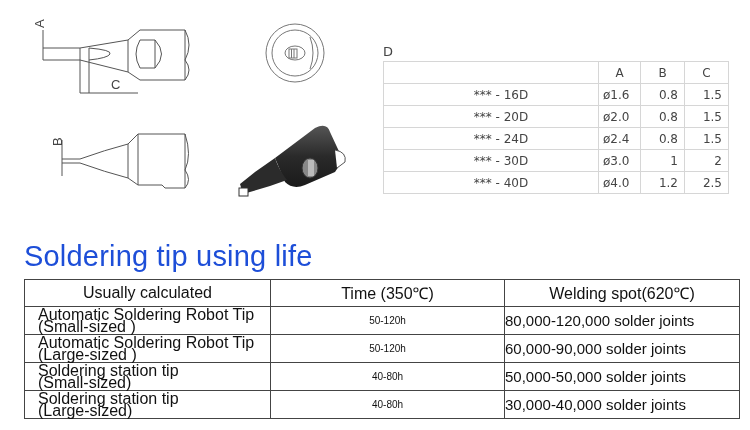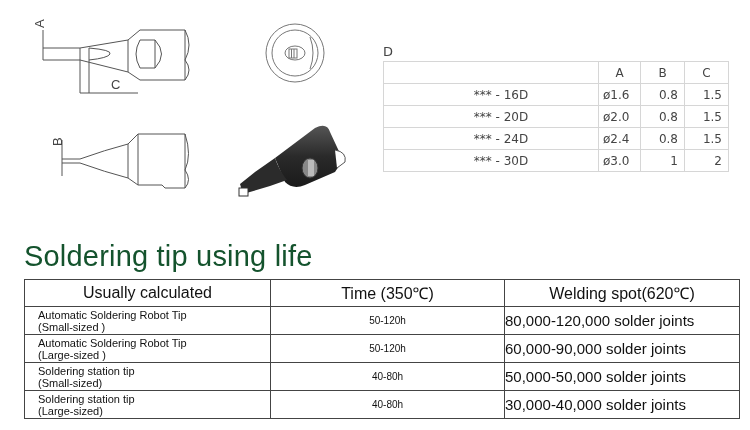--- a/index.html
+++ b/index.html
@@ -10,30 +10,30 @@
   
   .dims { position:absolute; left:383px; top:61px; border-collapse:collapse; font-family:"DejaVu Sans", sans-serif; font-size:12px; color:#444; }
   .dims td { border:1px solid #d6d6d6; height:21px; padding:0 4px; }
   .dims .c0 { width:186px; text-align:center; padding-left:24px; }
   .dims .cA { width:33px; text-align:left; }
   .dims .cB { width:33px; text-align:right; padding-right:6px; }
   .dims .cC { width:33px; text-align:right; padding-right:6px; }
   .dims .hdr td { text-align:center; padding:0; }
   .dims .cA.hd, .dims .cB.hd, .dims .cC.hd { text-align:center; }
 
-  .section-title { position:absolute; left:24px; top:240px; font-size:29px; color:#14532d; font-family:"Liberation Sans", sans-serif; letter-spacing:0.2px; }
+  .section-title { position:absolute; left:24px; top:240px; font-size:29px; color:#1d4ed8; font-family:"Liberation Sans", sans-serif; letter-spacing:0.2px; }
 
   .life { position:absolute; left:24px; top:279px; border-collapse:collapse; font-family:"Liberation Sans", sans-serif; }
   .life td { border:1.5px solid #444; padding:0; }
   .life .h td { height:26px; font-size:16px; text-align:center; }
   .life .r td { height:27px; }
   .life .col1 { width:232px; }
   .life .col2 { width:233px; }
   .life .col3 { width:234px; }
-  .life .cat { font-size:11px; line-height:12px; padding-left:13px !important; text-align:left; }
+  .life .cat { font-size:16px; line-height:12px; padding-left:13px !important; text-align:left; }
   .life .time { font-size:10px; text-align:center; }
   .life .spot { font-size:15px; }
 </style>
 </head>
 <body>
 
 <div class="abs" style="left:0;top:0;width:220px;height:110px;">
   <svg width="220" height="110">
     <g fill="none" stroke="#555" stroke-width="1">
       <line x1="43" y1="30" x2="43" y2="60"></line>
@@ -127,20 +127,26 @@
     <td class="cA">ø2.4</td>
     <td class="cB">0.8</td>
     <td class="cC">1.5</td>
   </tr>
   <tr>
     <td class="c0">*** - 30D</td>
     <td class="cA">ø3.0</td>
     <td class="cB">1</td>
     <td class="cC">2</td>
   </tr>
+  <tr>
+    <td class="c0">*** - 40D</td>
+    <td class="cA">ø4.0</td>
+    <td class="cB">1.2</td>
+    <td class="cC">2.5</td>
+  </tr>
 </tbody>
   </table>
 
 <div class="section-title">Soldering tip using life</div>
 
 <table class="life">
   <tbody>
       <tr class="h">
     <td class="col1">Usually calculated</td>
     <td class="col2">Time (350℃)</td>

